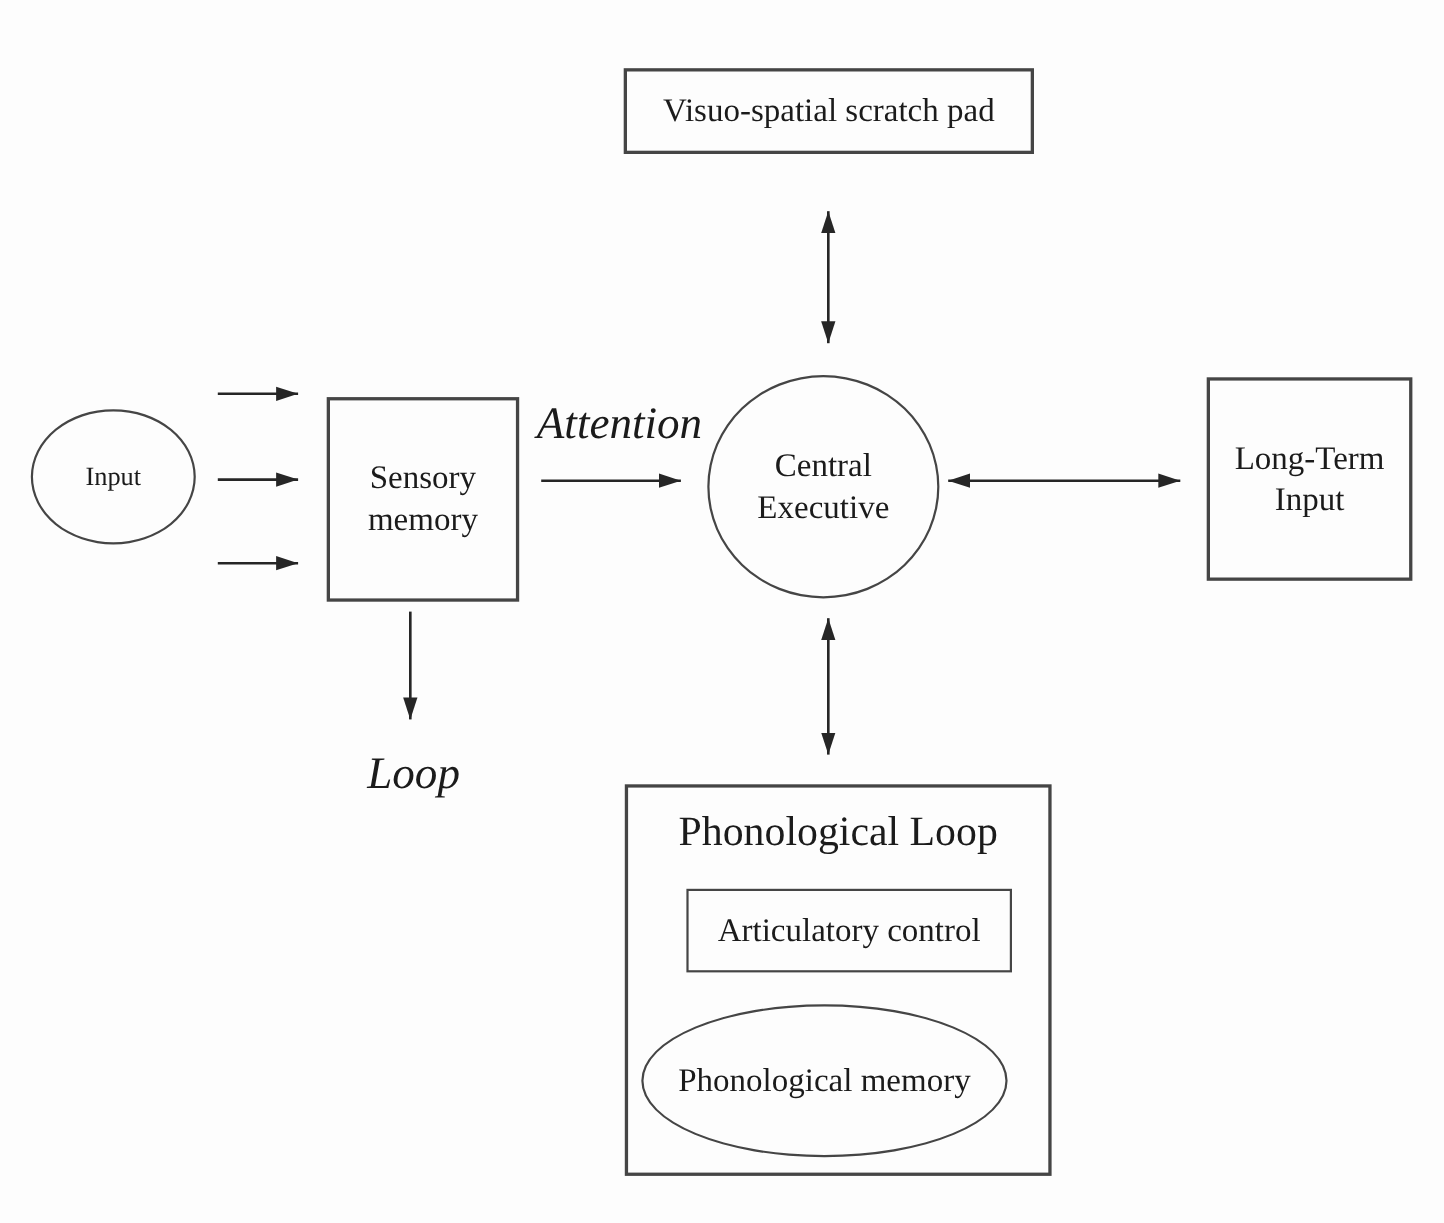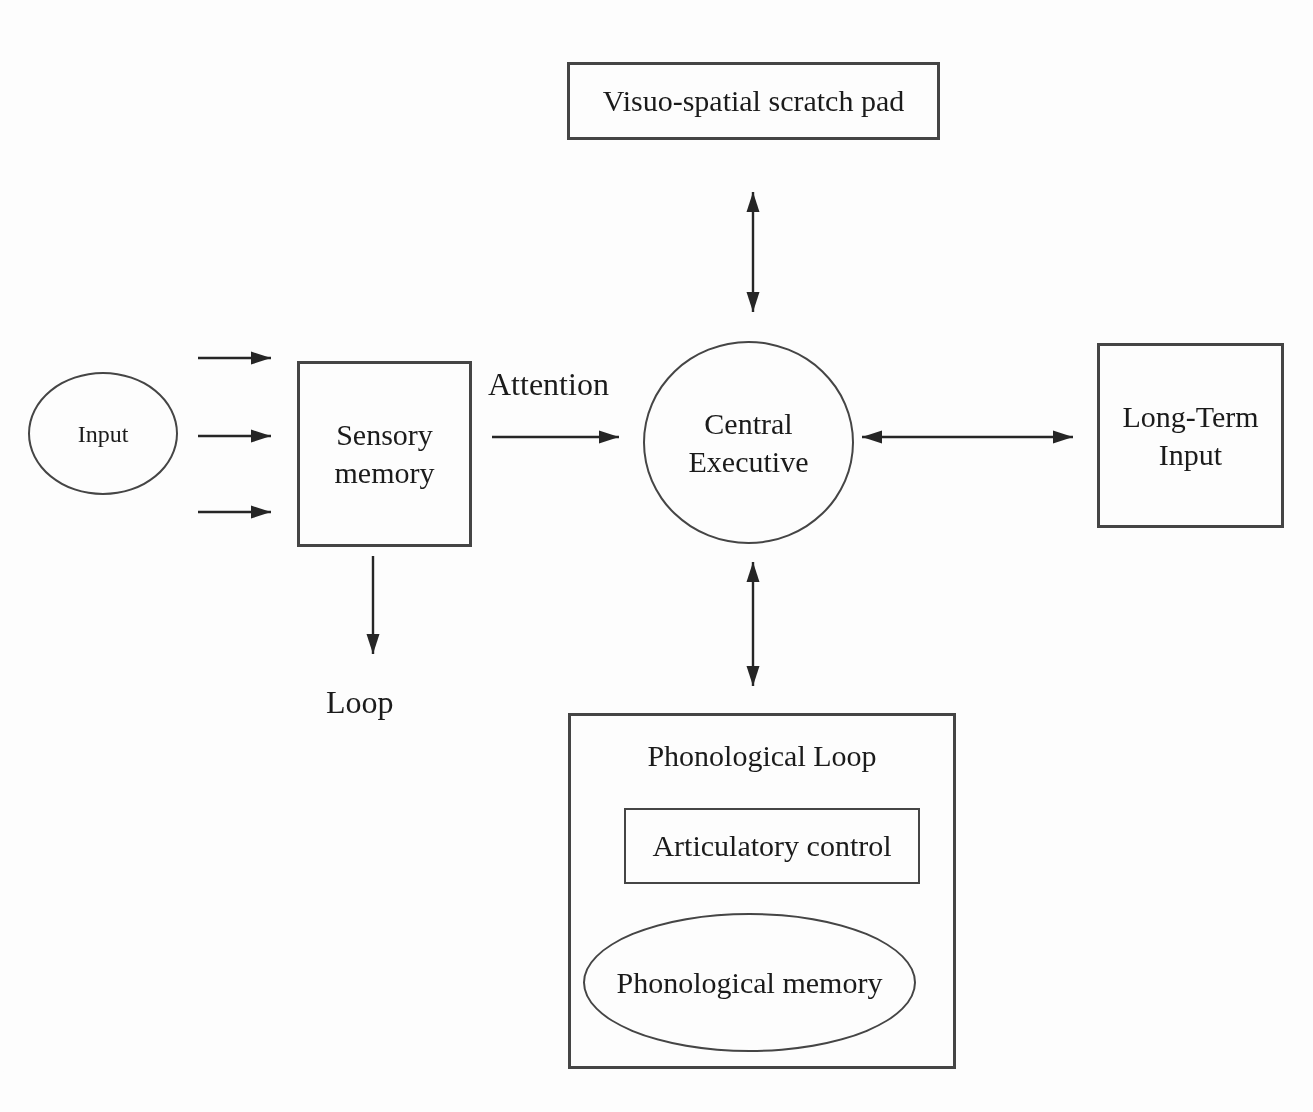--- a/index.html
+++ b/index.html
@@ -28,26 +28,27 @@
     font-size:30px;line-height:38px;
     box-sizing:border-box;
     background:var(--bg);
   }
   .rect{border:3px solid var(--border);}
   .rect-thin{border:2px solid var(--border);margin-left:27px;}
   .ellipse{border:2px solid var(--border);border-radius:50%;}
   .circle{border:2px solid var(--border);border-radius:50%;text-align:center;}
   .edge-label{
     position:absolute;
-    font-size:32px;line-height:36px;
-    text-align:left;
+    font-size:41px;line-height:36px;
+    text-align:center;
+    font-style:italic;
   }
   .container-title{
     position:absolute;left:0;right:0;top:22px;
-    text-align:center;font-size:30px;line-height:36px;
+    text-align:center;font-size:38px;line-height:36px;
   }
   .label{display:block;}
 </style>
 </head>
 <body>
 
 <div class="canvas">
 
   <svg class="edges" viewBox="0 0 1313 1112">
     <defs>

